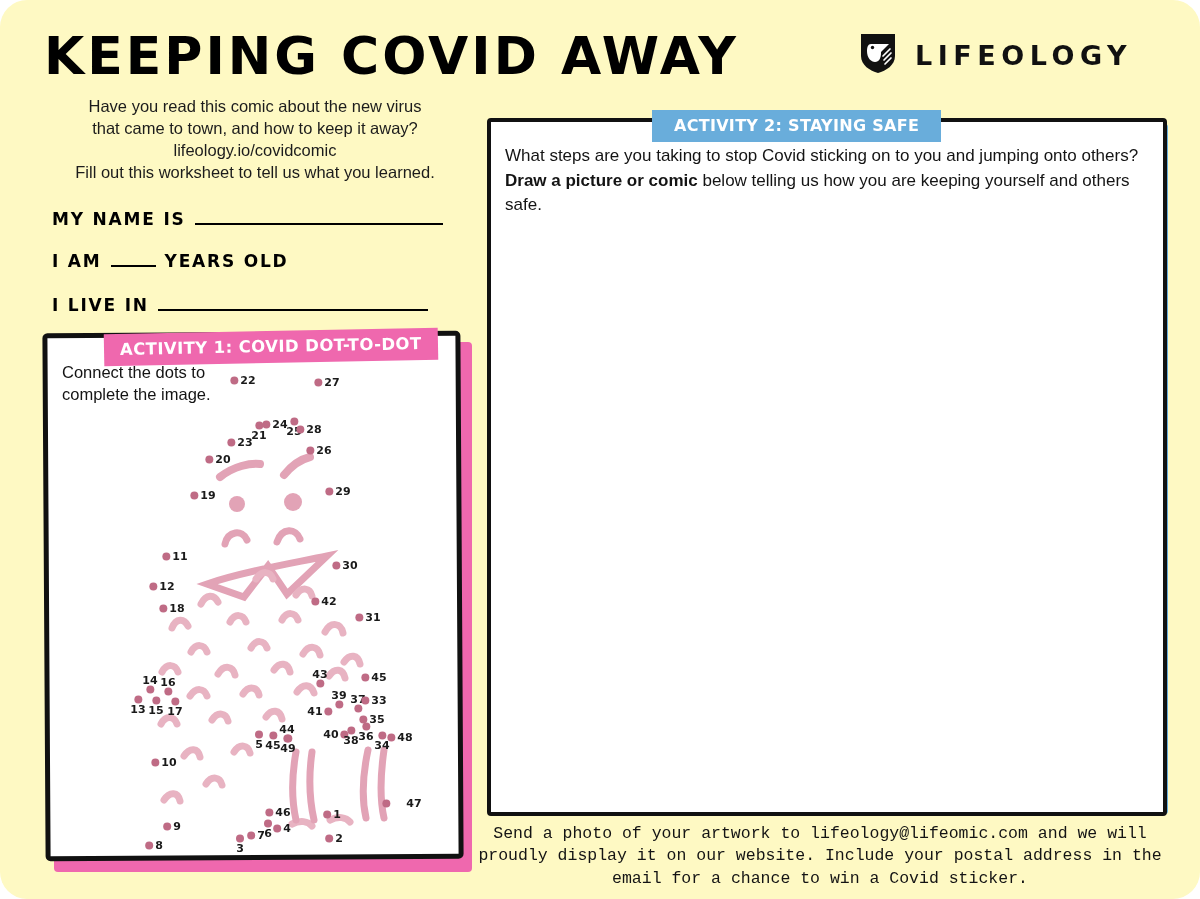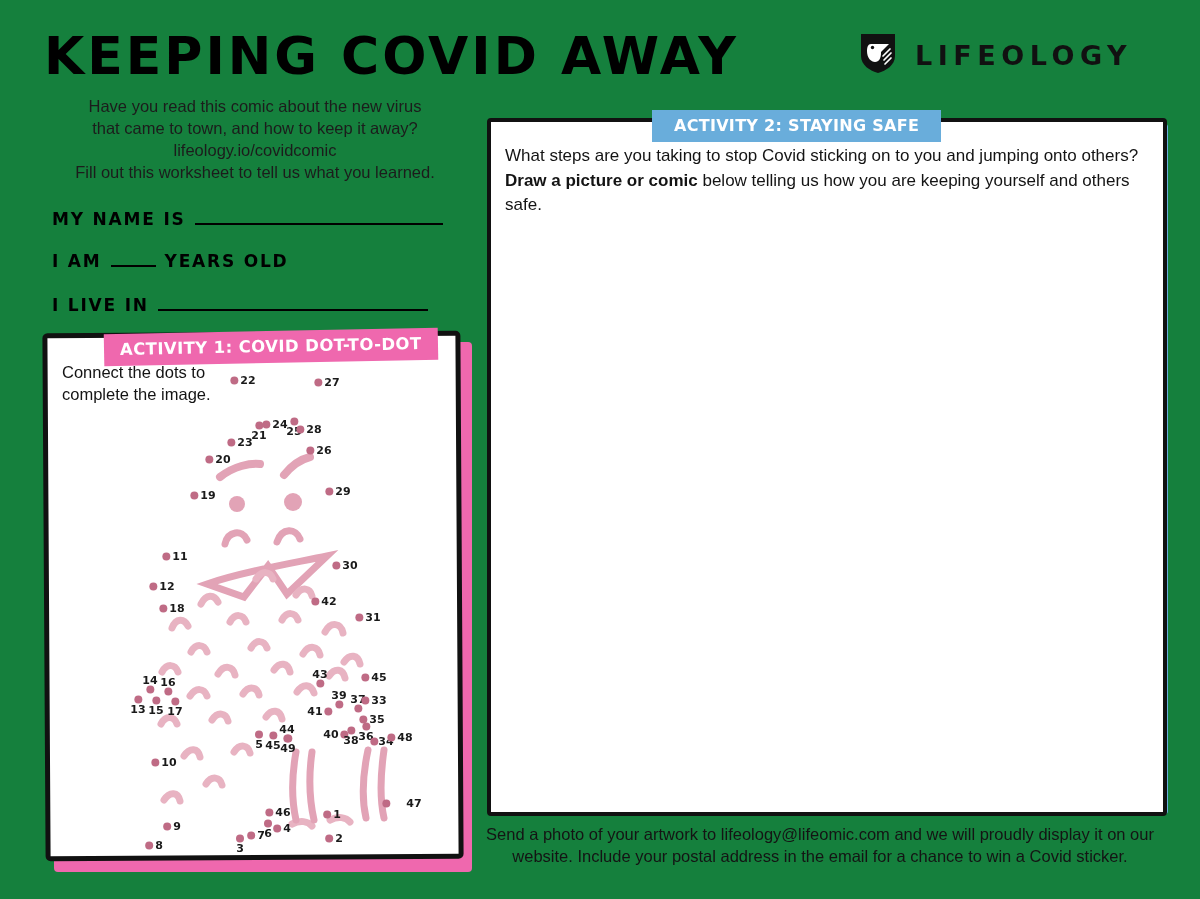--- a/index.html
+++ b/index.html
@@ -13,21 +13,22 @@
     height: 899px;
     position: relative;
     overflow: hidden;
     font-family: "Liberation Sans", sans-serif;
     color: #111111;
   }
 
   #page {
     position: absolute;
     inset: 0;
-    background: #15803d;
+    background: #fef9c3;
+    border-radius: 27px;
   }
 
   
   #main-title {
     position: absolute;
     left: 44px;
     top: 30px;
     font-family: "DejaVu Sans", sans-serif;
     font-weight: 700;
     font-size: 52px;
@@ -233,20 +234,21 @@
   
   #footer-note {
     position: absolute;
     left: 470px;
     top: 823px;
     width: 700px;
     text-align: center;
     font-size: 16.5px;
     line-height: 1.36;
     color: #141414;
+    font-family: Liberation Mono, monospace;
   }
 </style>
 </head>
 <body>
 
 <div id="page">
 
   <div id="main-title">KEEPING COVID AWAY</div>
 
   <div id="brand-logo">
@@ -489,21 +491,21 @@
         <span class="dot-label">5</span>
       </div>
       <div class="dot-group" style="left: 229px; top: 409px; flex-direction: column; gap: 0px;">
         <span class="dot"></span>
         <span class="dot-label">45</span>
       </div>
       <div class="dot-group" style="left: 244px; top: 412px; flex-direction: column; gap: 0px;">
         <span class="dot"></span>
         <span class="dot-label">49</span>
       </div>
-      <div class="dot-group" style="left: 338px; top: 409px; flex-direction: row; gap: 0px;">
+      <div class="dot-group" style="left: 338px; top: 409px; flex-direction: column; gap: 0px;">
         <span class="dot"></span>
         <span class="dot-label">34</span>
       </div>
       <div class="dot-group" style="left: 356px; top: 405px;">
         <span class="dot"></span>
         <span class="dot-label">48</span>
       </div>
       <div class="dot-group" style="left: 120px; top: 430px;">
         <span class="dot"></span>
         <span class="dot-label">10</span>

